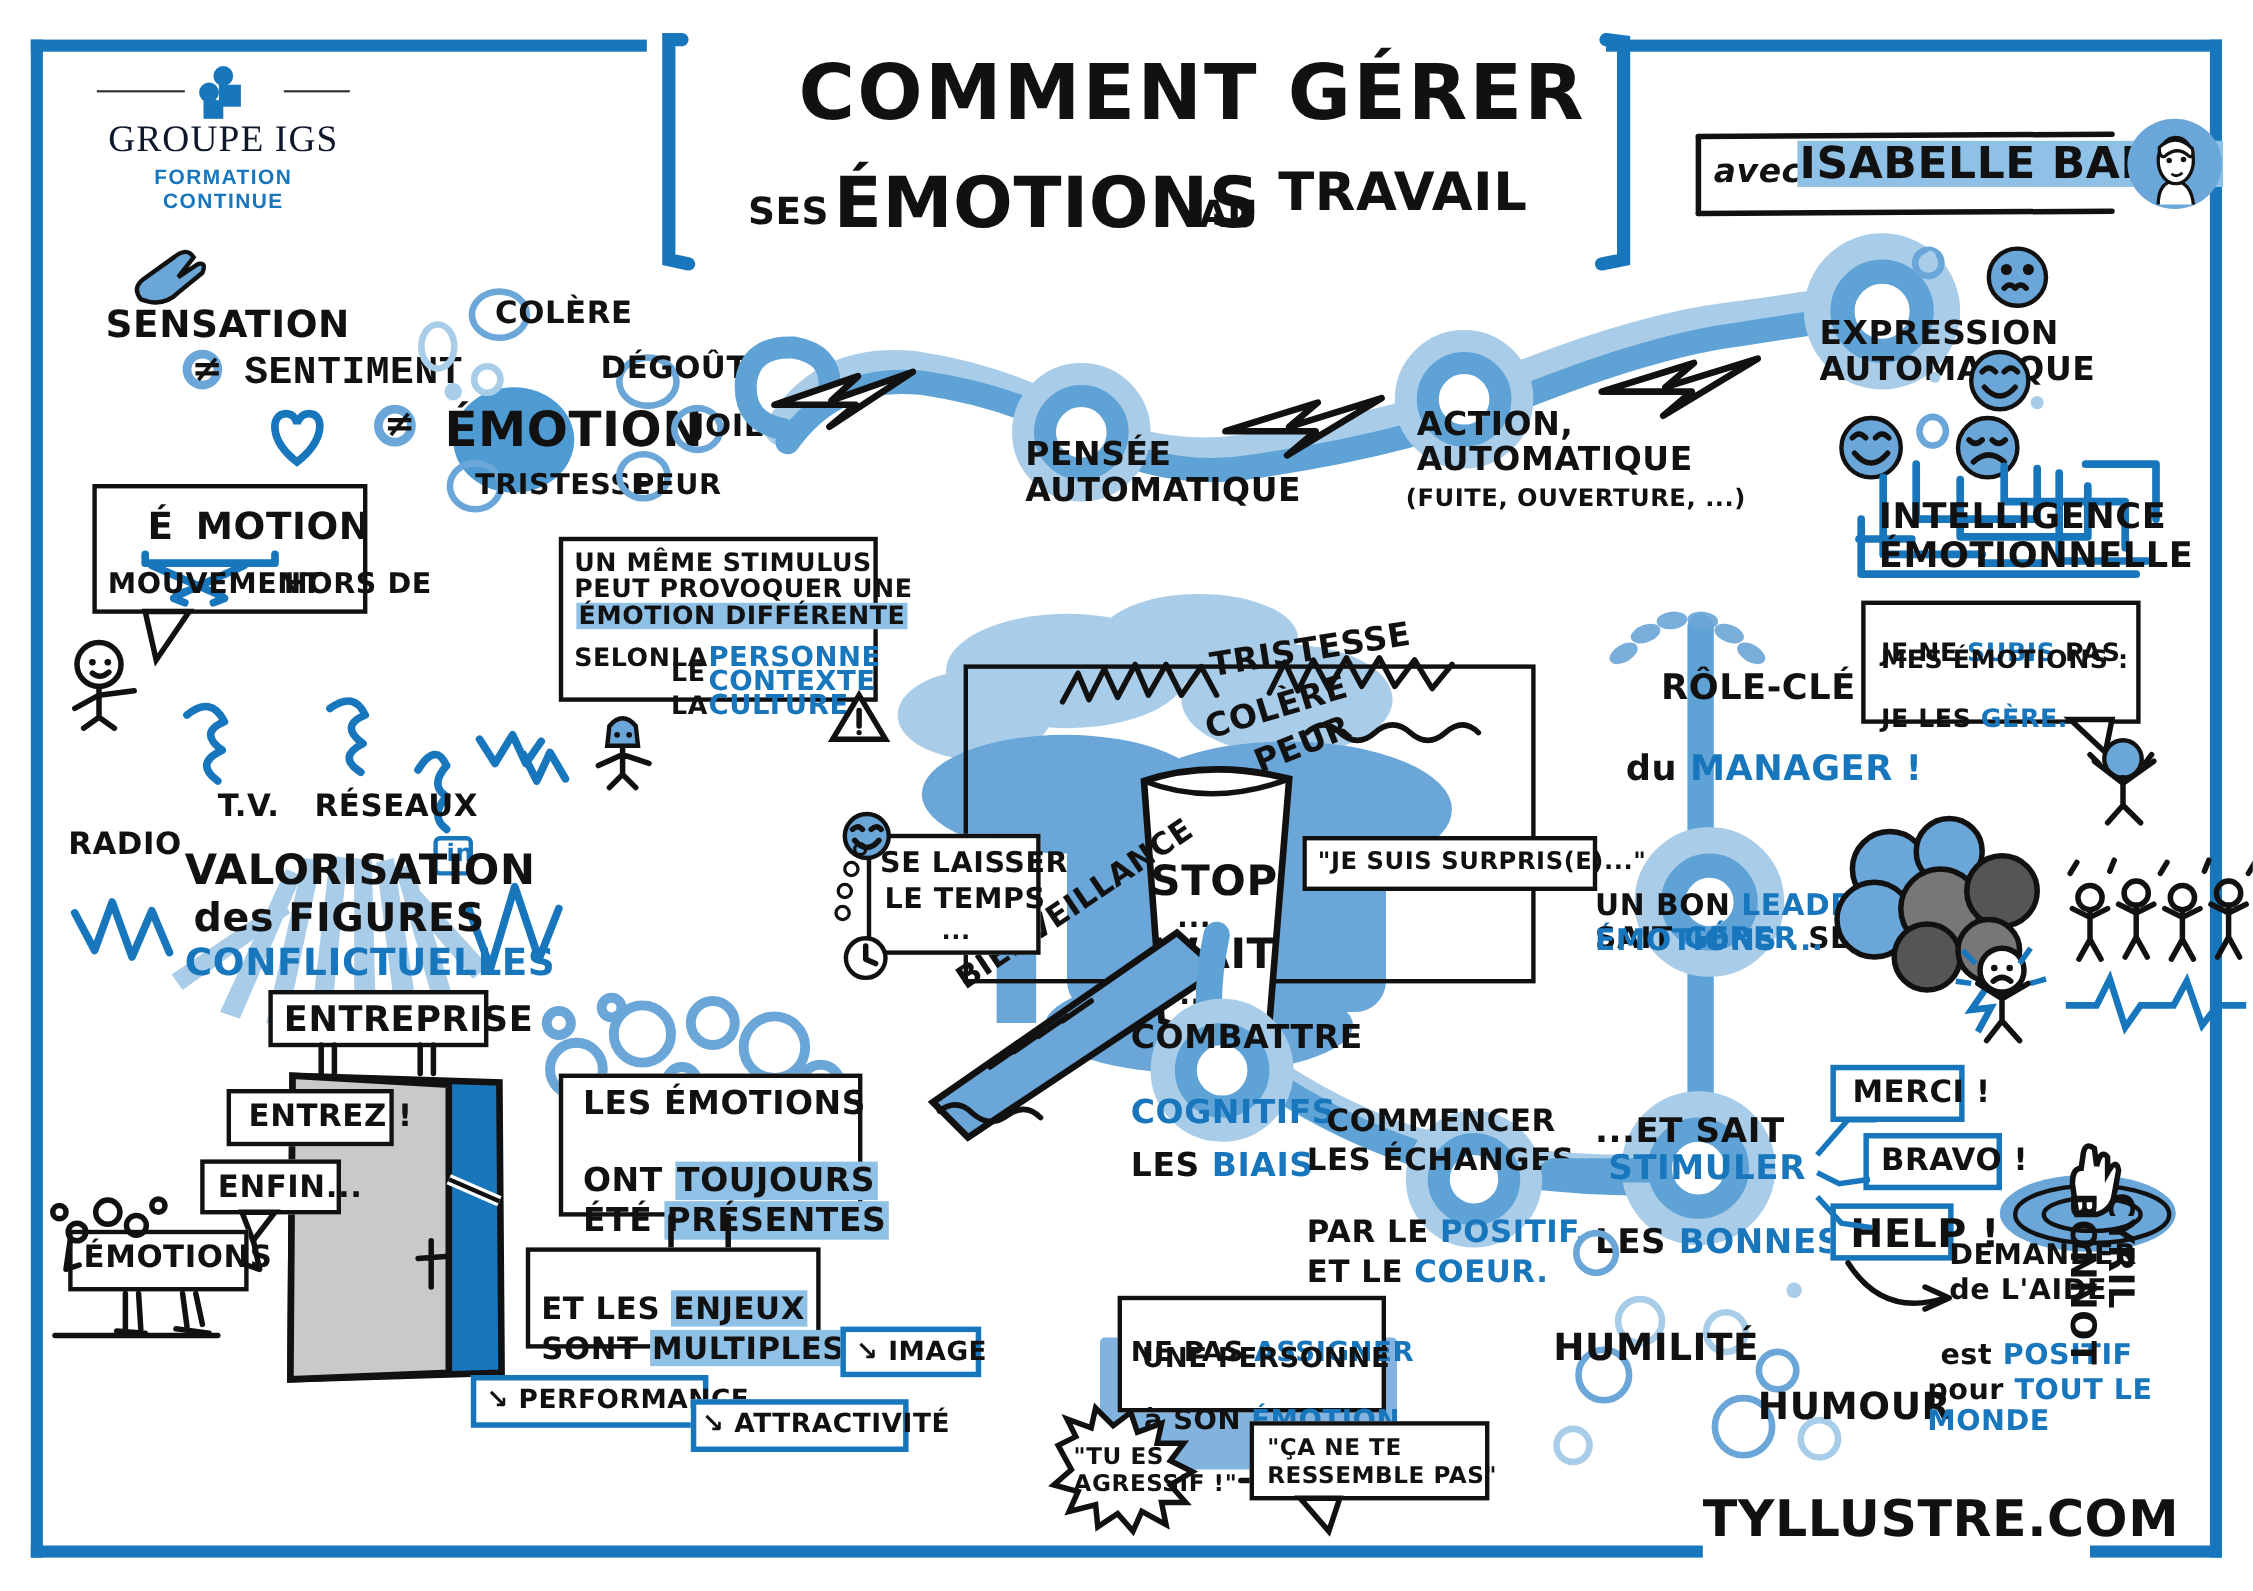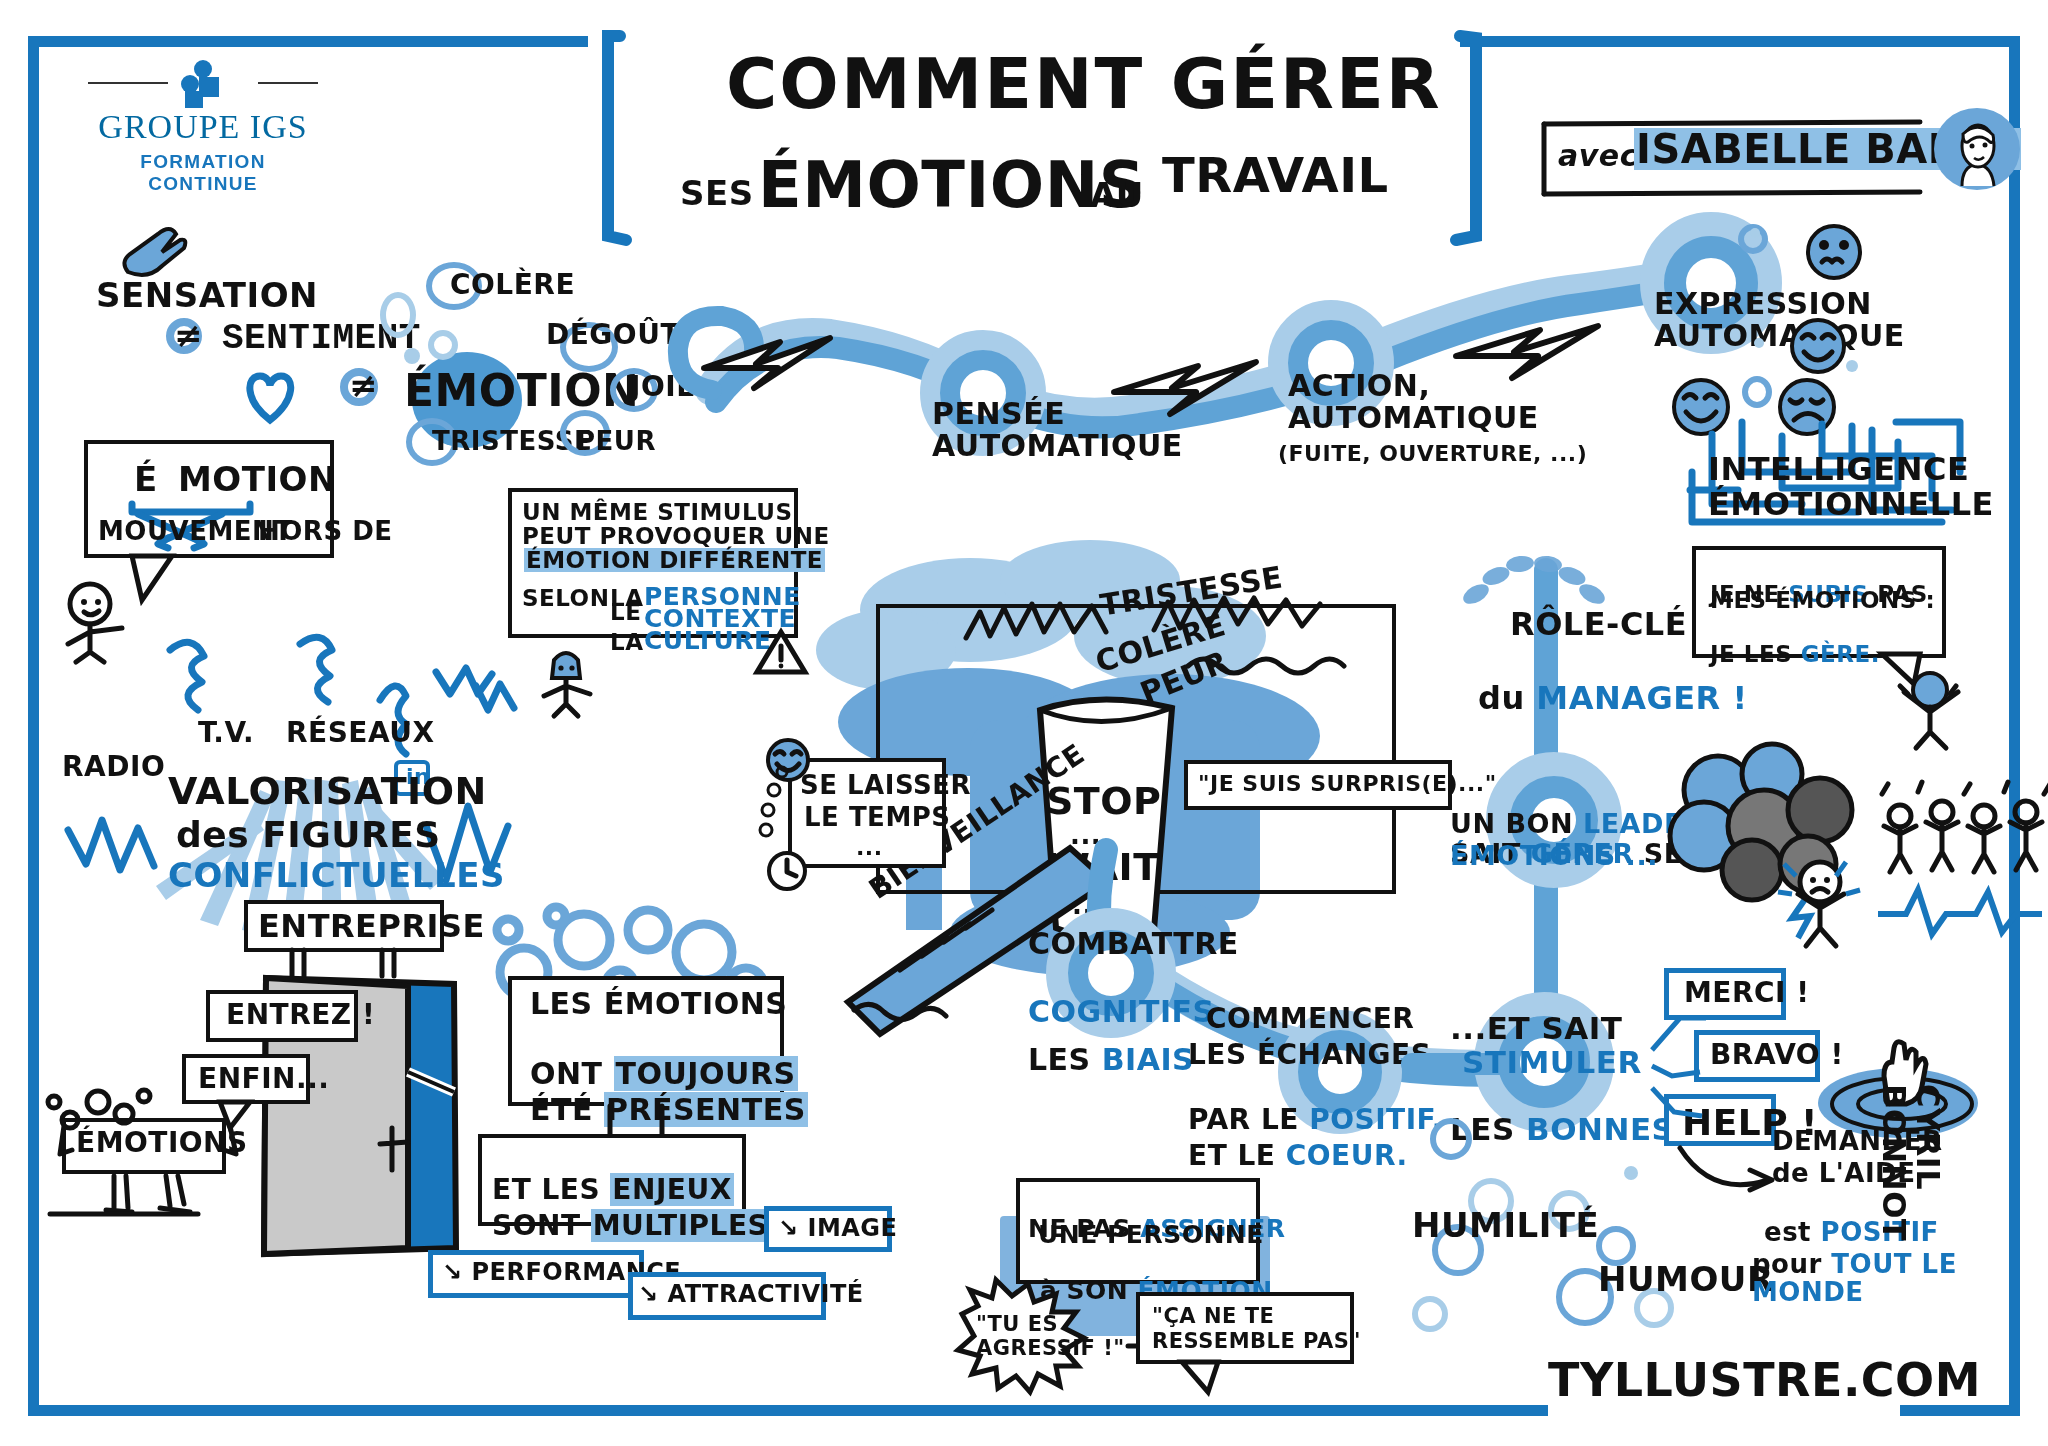--- a/index.html
+++ b/index.html
@@ -73,21 +73,21 @@
     background: #6BA6D8; border: 4px solid #111;
   }
 
   svg { position: absolute; overflow: visible; }
   .stroke-k { fill: none; stroke:#111; stroke-width: 5; stroke-linecap: round; stroke-linejoin:round;}
   .stroke-b { fill: none; stroke:#1876BC; stroke-width: 7; stroke-linecap: round; stroke-linejoin:round;}
 
   
   #logo-box { position:absolute; left:88px; top:60px; width:230px; }
   .logo-rule { height:2px; background:#333; }
-  .logo-name { font-family:"Liberation Serif", serif; font-size:34px; letter-spacing:1px; color:#0369a1; text-align:center; margin-top:6px;}
+  .logo-name { font-family:"Liberation Serif", serif; font-size:34px; letter-spacing:1px; color:#0f172a; text-align:center; margin-top:6px;}
   .logo-sub  { font-family:"Liberation Sans", sans-serif; font-weight:700; font-size:19px; letter-spacing:1.3px; color:#1876BC; text-align:center; margin-top:5px;}
 </style>
 </head>
 <body>
 
 <div id="canvas">
 
   <div class="frame-l"></div>
   <div class="frame-r"></div>
   <div class="frame-t"></div>

